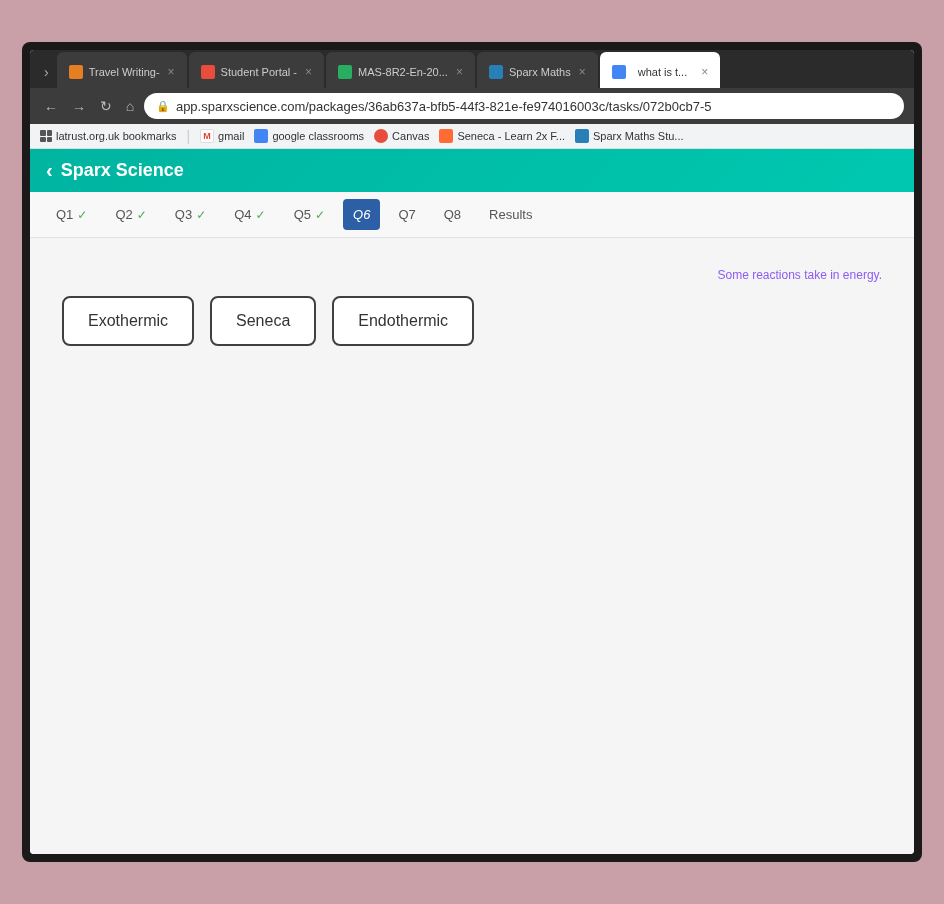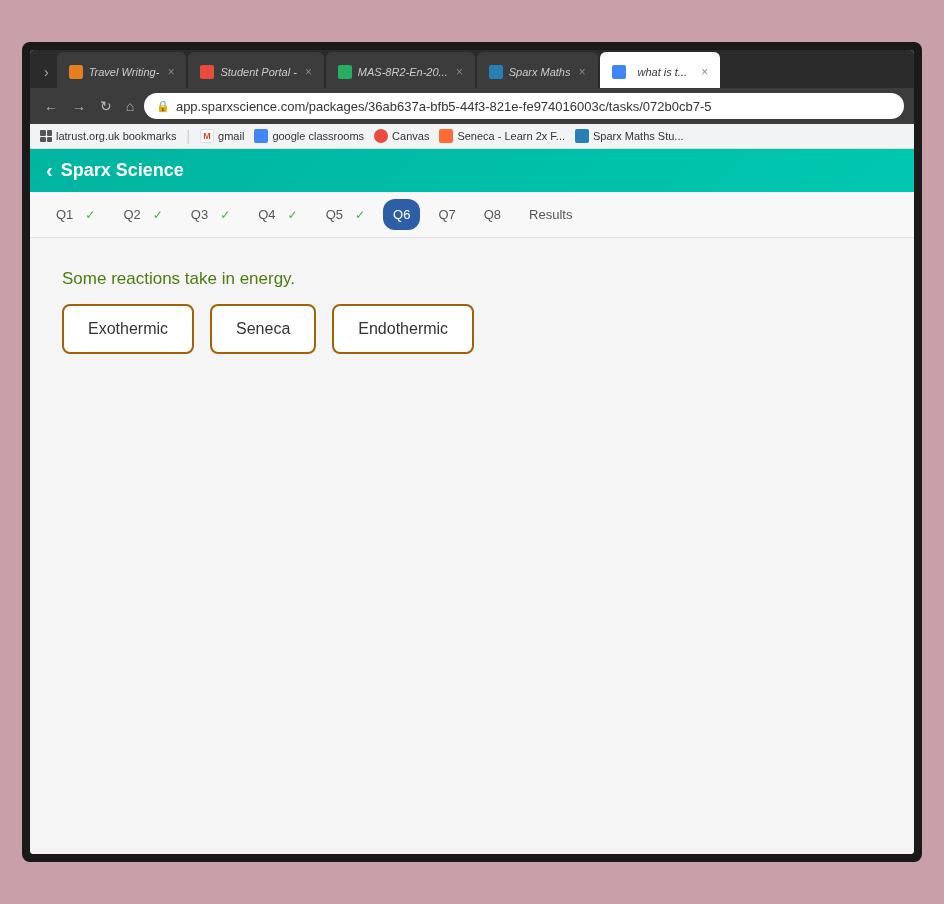--- a/index.html
+++ b/index.html
@@ -56,21 +56,20 @@
       gap: 6px;
       padding: 6px 12px;
       border-radius: 6px 6px 0 0;
       font-size: 11px;
       color: #ccc;
       background: #3c3c3c;
       max-width: 160px;
       height: 40px;
       cursor: pointer;
       flex-shrink: 0;
-      font-style: italic;
     }
 
     .tab.active {
       background: #fff;
       color: #333;
       gap: 12px;
     }
 
     .tab-favicon {
       width: 14px;
@@ -213,72 +212,74 @@
       background: #f8f8f8;
       border-bottom: 1px solid #e0e0e0;
       flex-shrink: 0;
       height: 46px;
       gap: 8px;
     }
 
     .q-item {
       display: flex;
       align-items: center;
-      gap: 12px;
+      gap: 4px;
       padding: 8px 10px;
       font-size: 13px;
       color: #555;
       cursor: pointer;
       font-weight: 500;
       justify-content: space-between;
     }
 
     .q-item.active {
       background: #2d5fa6;
       color: white;
-      border-radius: 12px;
+      border-radius: 4px;
+      font-style: italic;
     }
 
     .q-check {
       color: #4caf50;
       font-size: 12px;
     }
 
     
     .main-content {
       flex: 1;
       background: #f5f5f5;
       padding: 28px 32px;
       overflow-y: auto;
     }
 
     .question-text {
-      font-size: 17px;
-      color: #4d7c0f;
+      font-size: 12px;
+      color: #8b5cf6;
       margin-bottom: 12px;
       line-height: 1.5;
+      text-align: right;
     }
 
     .question-sub {
       font-size: 17px;
       color: #222;
       margin-bottom: 32px;
       line-height: 1.5;
     }
 
     .answer-options {
       display: flex;
       flex-wrap: wrap;
       gap: 16px;
       align-items: center;
     }
 
     .answer-btn {
       background: white;
-      border: 2px solid #a16207;
+      border: 2px solid #404040;
       border-radius: 8px;
       padding: 14px 24px;
       font-size: 16px;
       color: #333;
       cursor: pointer;
       white-space: nowrap;
       transition: border-color 0.2s;
     }
 
     

